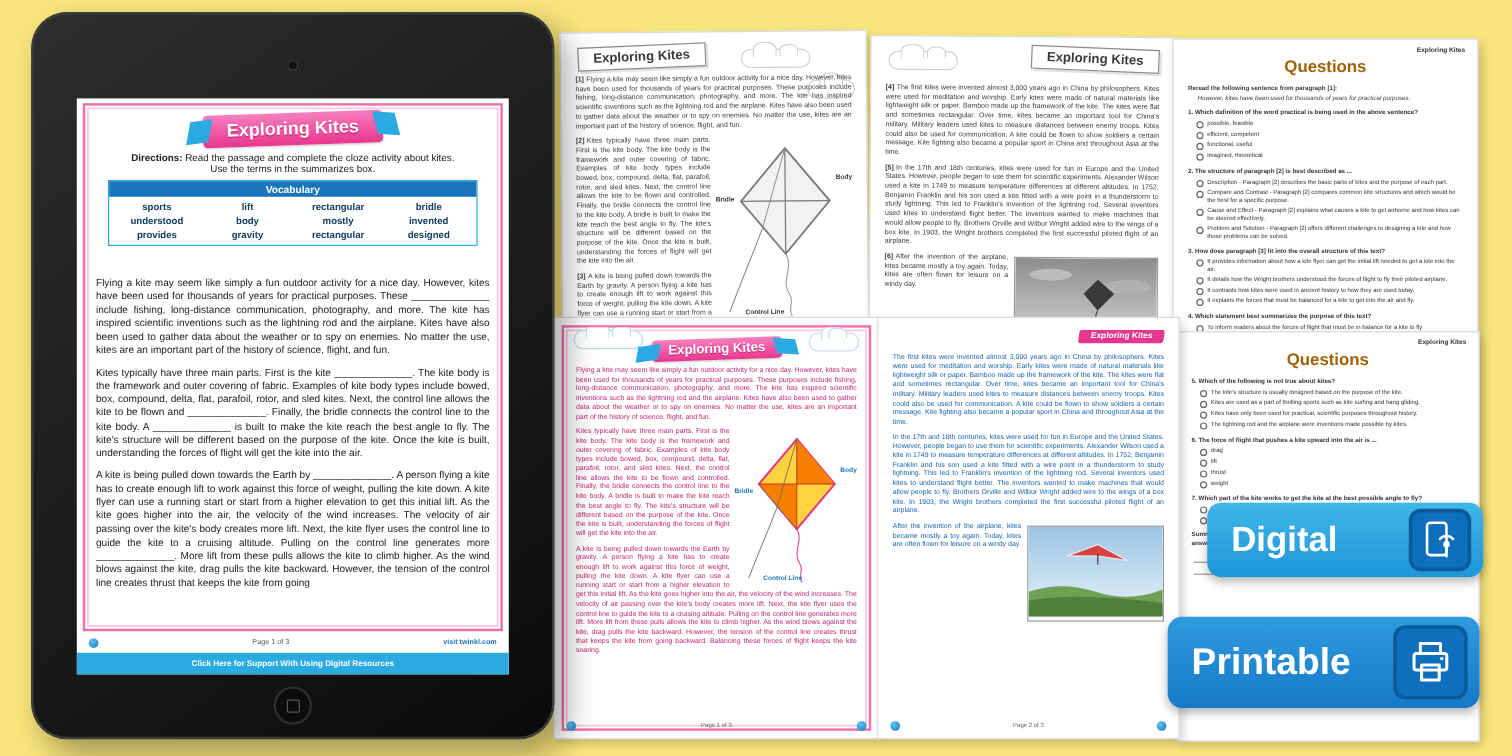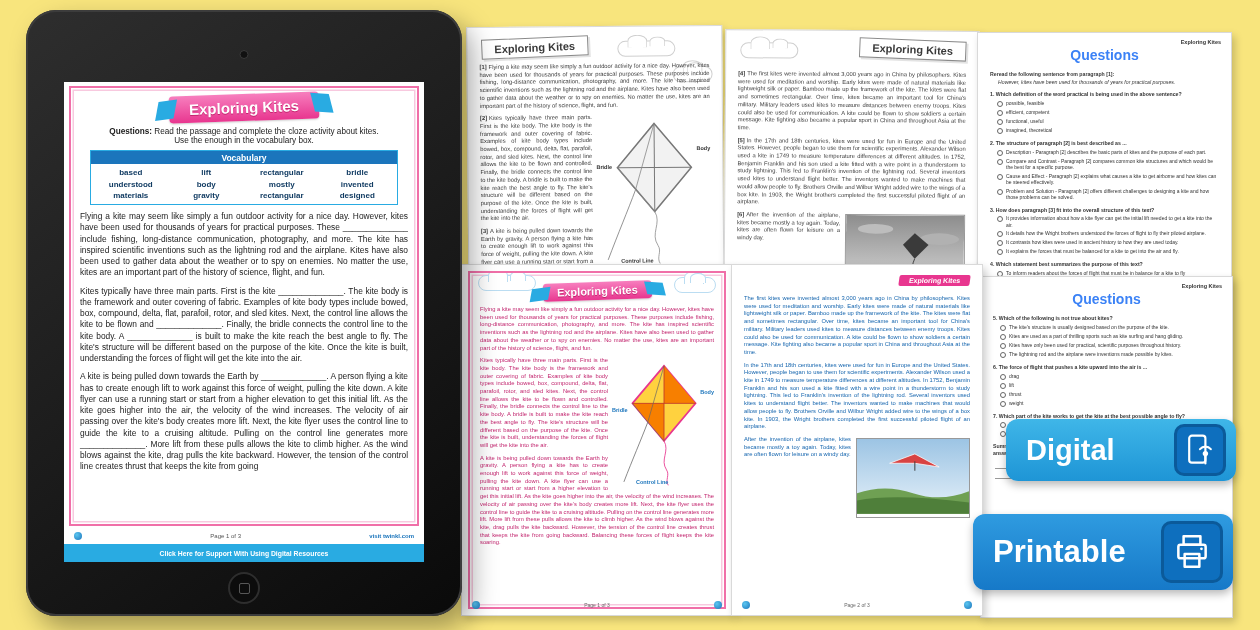--- a/index.html
+++ b/index.html
@@ -46,21 +46,21 @@
   .color-kite .lbl{color:#1B75BC;}
 
   
   .photo{float:right;border:1px solid #999;margin:2px 0 2px 5px;overflow:hidden;}
   .photo svg{display:block;}
   .ph-bw{width:118px;height:72px;}
   .ph-color{width:112px;height:78px;}
 
   
   .q-header{position:absolute;top:6px;right:10px;font-size:5.5px;font-weight:700;color:#333;}
-  .q-title{font-size:14px;font-weight:800;text-align:center;margin:14px 0 8px;color:#3b82f6;}
+  .q-title{font-size:14px;font-weight:800;text-align:center;margin:14px 0 8px;color:#a16207;}
   .q-intro{font-size:5.2px;font-weight:700;margin:0 0 2px;}
   .q-quote{font-size:5.2px;font-style:italic;margin:0 0 6px 8px;}
   .q{margin-bottom:6px;}
   .q-text{font-weight:700;font-size:5.2px;color:#333;margin-bottom:2px;line-height:1.3;}
   .q-opt{display:flex;gap:3px;font-size:5px;color:#333;margin:2px 0 2px 7px;line-height:1.3;}
   .radio{flex:0 0 auto;width:4px;height:4px;border:1px solid #666;border-radius:50%;margin-top:1px;}
   .ans-line{border-bottom:1px solid #999;height:9px;margin:0 2px;}
 
   
   .pink-frame{position:absolute;inset:6px;border:2px solid #F06FA8;
@@ -94,21 +94,21 @@
   .camera{position:absolute;top:40px;left:50%;transform:translateX(-50%);width:7px;height:7px;
           border-radius:50%;background:#111;border:1.5px solid #3a3a3a;}
   .home-btn{position:absolute;bottom:12px;left:50%;transform:translateX(-50%);width:28px;height:28px;
           border-radius:50%;background:#0c0c0c;border:2px solid #2e2e2e;display:flex;
           align-items:center;justify-content:center;}
   .home-sq{width:9px;height:9px;border:1.5px solid #575757;border-radius:2px;}
   .screen{position:absolute;left:38px;right:38px;top:72px;bottom:54px;background:#fff;overflow:hidden;}
   .sheet{position:absolute;left:5px;right:5px;top:4px;bottom:36px;border:2px solid #F06FA8;
          box-shadow:inset 0 0 0 1.5px #fff, inset 0 0 0 3px #F8C9DF;padding:6px 9px;overflow:hidden;}
   .dir{font-size:8.2px;text-align:center;margin:2px 6px 5px;color:#222;}
-  .vocab{border:1.5px solid #29ABE2;margin:2px 10px 6px;}
+  .vocab{border:1.5px solid #29ABE2;margin:2px 10px 25px;}
   .vocab-head{background:#1B75BC;color:#fff;text-align:center;font-weight:700;font-size:8.5px;padding:1.5px 0;}
   .vocab-grid{display:grid;grid-template-columns:repeat(4,1fr);font-size:8px;color:#123C63;
               text-align:center;row-gap:2.5px;padding:4px 2px;font-weight:600;}
   .tp{font-size:8.4px;line-height:1.34;margin:0 0 7px;text-align:justify;color:#222;}
   .tablet-footer{position:absolute;left:6px;right:6px;bottom:19px;height:14px;display:flex;
                  align-items:center;justify-content:space-between;font-size:6px;color:#555;padding:0 4px;}
   .support-bar{position:absolute;left:0;right:0;bottom:0;height:18px;background:#29ABE2;color:#fff;
                font-size:6.8px;font-weight:700;display:flex;align-items:center;justify-content:center;}
 
   
@@ -381,36 +381,36 @@
   </div>
 
   <div class="tablet">
     <div class="camera"></div>
     <div class="screen">
       <div class="sheet">
         <div class="banner-wrap">
           <span class="pink-banner big"><span>Exploring Kites</span></span>
         </div>
         <p class="dir">
-          <b>Questions:</b>
+          <b>Directions:</b>
           <span>Read the passage and complete the cloze activity about kites.</span><br>
-          <span>Use the enough in the vocabulary box.</span>
+          <span>Use the terms in the summarizes box.</span>
         </p>
         <div class="vocab">
           <div class="vocab-head">Vocabulary</div>
           <div class="vocab-grid">
-            <span>based</span>
+            <span>sports</span>
             <span>lift</span>
             <span>rectangular</span>
             <span>bridle</span>
             <span>understood</span>
             <span>body</span>
             <span>mostly</span>
             <span>invented</span>
-            <span>materials</span>
+            <span>provides</span>
             <span>gravity</span>
             <span>rectangular</span>
             <span>designed</span>
           </div>
         </div>
         <p class="tp">Flying a kite may seem like simply a fun outdoor activity for a nice day. However, kites have been used for thousands of years for practical purposes. These ______________ include fishing, long-distance communication, photography, and more. The kite has inspired scientific inventions such as the lightning rod and the airplane. Kites have also been used to gather data about the weather or to spy on enemies. No matter the use, kites are an important part of the history of science, flight, and fun.</p>
         <p class="tp">Kites typically have three main parts. First is the kite ______________. The kite body is the framework and outer covering of fabric. Examples of kite body types include bowed, box, compound, delta, flat, parafoil, rotor, and sled kites. Next, the control line allows the kite to be flown and ______________. Finally, the bridle connects the control line to the kite body. A ______________ is built to make the kite reach the best angle to fly. The kite's structure will be different based on the purpose of the kite. Once the kite is built, understanding the forces of flight will get the kite into the air.</p>
         <p class="tp">A kite is being pulled down towards the Earth by ______________. A person flying a kite has to create enough lift to work against this force of weight, pulling the kite down. A kite flyer can use a running start or start from a higher elevation to get this initial lift. As the kite goes higher into the air, the velocity of the wind increases. The velocity of air passing over the kite's body creates more lift. Next, the kite flyer uses the control line to guide the kite to a cruising altitude. Pulling on the control line generates more ______________. More lift from these pulls allows the kite to climb higher. As the wind blows against the kite, drag pulls the kite backward. However, the tension of the control line creates thrust that keeps the kite from going</p>
       </div>
       <div class="tablet-footer">

